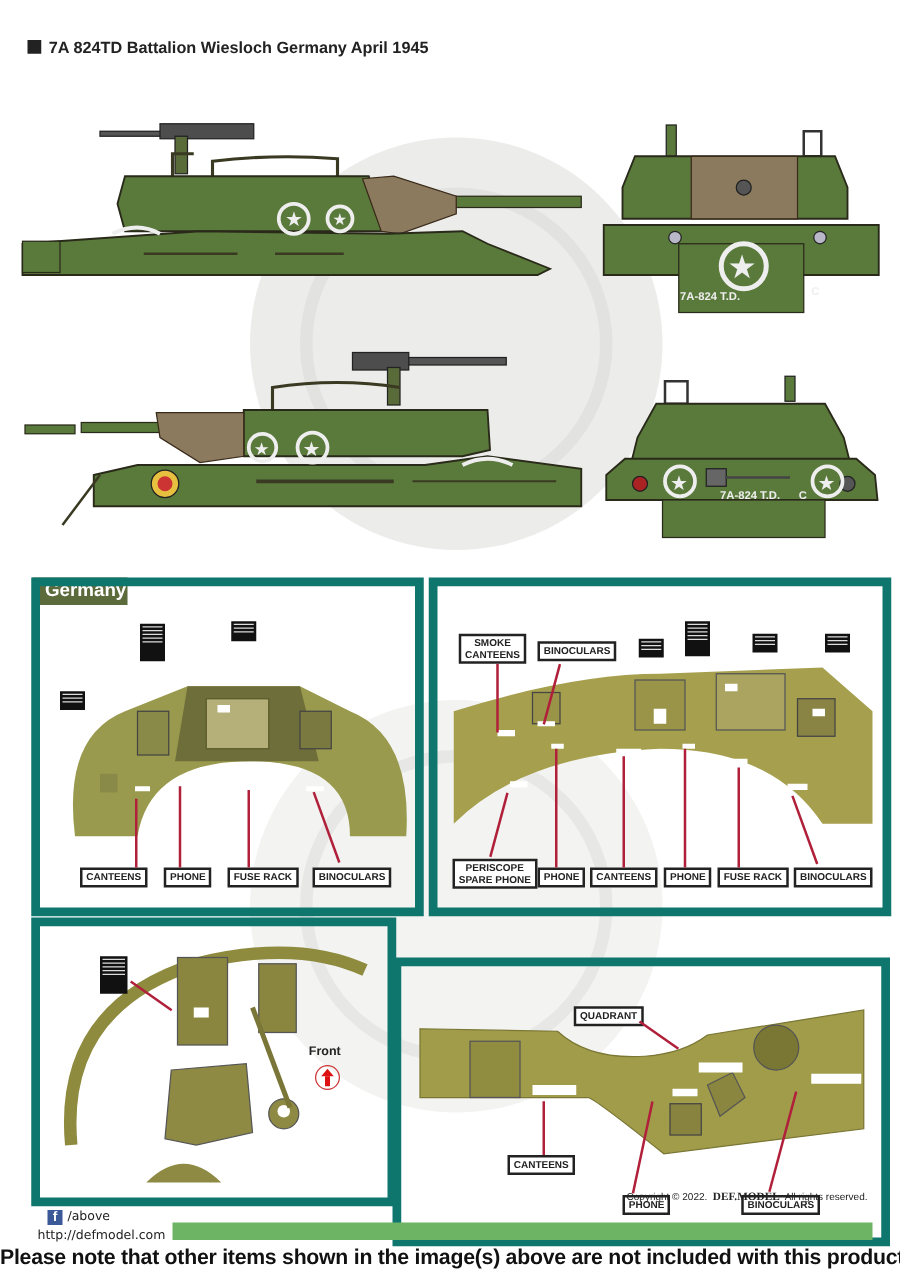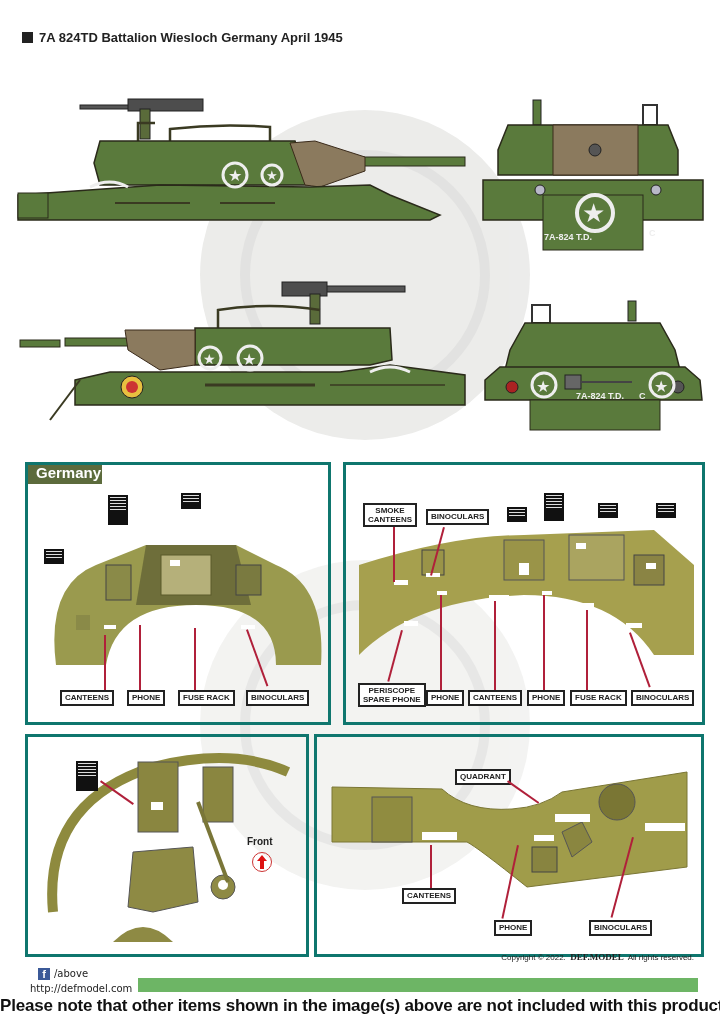--- a/index.html
+++ b/index.html
@@ -3,21 +3,21 @@
 <meta charset="utf-8">
 <style>
   html,body{margin:0;padding:0;background:#fff;}
   body{width:720px;height:1018px;position:relative;overflow:hidden;font-family:"Liberation Sans",sans-serif;}
   .abs{position:absolute;}
   .title{left:22px;top:30px;font-size:13px;font-weight:bold;color:#222;display:flex;align-items:center;gap:6px;}
   .title .sq{width:11px;height:11px;background:#222;display:inline-block;}
   .watermark{left:200px;top:110px;width:330px;height:330px;border-radius:50%;background:#e9e9e7;opacity:.85;}
   .watermark2{left:200px;top:560px;width:330px;height:330px;border-radius:50%;background:#eeeeec;opacity:.7;}
   .wm-inner{position:absolute;left:40px;top:40px;right:40px;bottom:40px;border-radius:50%;border:10px solid #dededc;}
-  .panel{border:3px solid #0f766e;background:transparent;}
+  .panel{border:7px solid #0f766e;background:transparent;}
   .interior-tab{left:26px;top:462px;width:76px;height:22px;background:#5c6b3c;color:#fff;font-size:15px;font-weight:bold;line-height:22px;padding-left:10px;box-sizing:border-box;}
   .lbl{position:absolute;border:2px solid #222;background:#fff;font-size:8px;font-weight:bold;color:#222;padding:1px 3px;white-space:nowrap;line-height:10px;text-align:center;}
   .lbl2{line-height:9px;}
   .leader{position:absolute;width:2px;background:#b0203a;transform-origin:top left;}
   .decal{position:absolute;background:#111;}
   .decal i{display:block;height:1px;background:#ddd;margin:2px 2px 0 2px;}
   .footer-bar{left:138px;top:978px;width:560px;height:14px;background:#6db565;}
   .copyright{right:26px;top:952px;font-size:8px;color:#222;}
   .copyright b{font-family:"Liberation Serif",serif;font-size:9px;}
   .fb{left:38px;top:968px;width:12px;height:12px;background:#3b5998;color:#fff;font-weight:bold;font-size:11px;text-align:center;line-height:13px;}
@@ -246,21 +246,21 @@
       <i></i>
       <i></i>
       <i></i>
       <i></i>
     </div>
   <div class="leader" style="left:72px;top:45px;height:40px;transform:rotate(-55deg);"></div>
 </div>
 <div class="abs front">Front</div>
 <div class="abs front-arrow"></div>
 
-<div class="abs panel" style="left:314px;top:734px;width:384px;height:217px;">
+<div class="abs panel" style="left:314px;top:766px;width:384px;height:217px;">
   <svg class="abs" style="left:10px;top:30px" width="370" height="140">
     <path d="M5 20 L115 22 Q140 45 185 42 Q215 40 235 25 L360 5 L360 100 L200 120 Q150 80 140 75 L5 75 Z" fill="#a09c4a" stroke="#7a7634"></path>
     <rect x="45" y="30" width="40" height="45" fill="#908c40" stroke="#555"></rect>
     <circle cx="290" cy="35" r="18" fill="#7a7634" stroke="#555"></circle>
     <polygon points="235,65 255,55 265,75 245,90" fill="#8a8640" stroke="#555"></polygon>
     <rect x="205" y="80" width="25" height="25" fill="#888440" stroke="#444"></rect>
     <rect x="95" y="65" width="35" height="8" fill="#fff"></rect>
     <rect x="228" y="47" width="35" height="8" fill="#fff"></rect>
     <rect x="207" y="68" width="20" height="6" fill="#fff"></rect>
     <rect x="318" y="56" width="40" height="8" fill="#fff"></rect>

